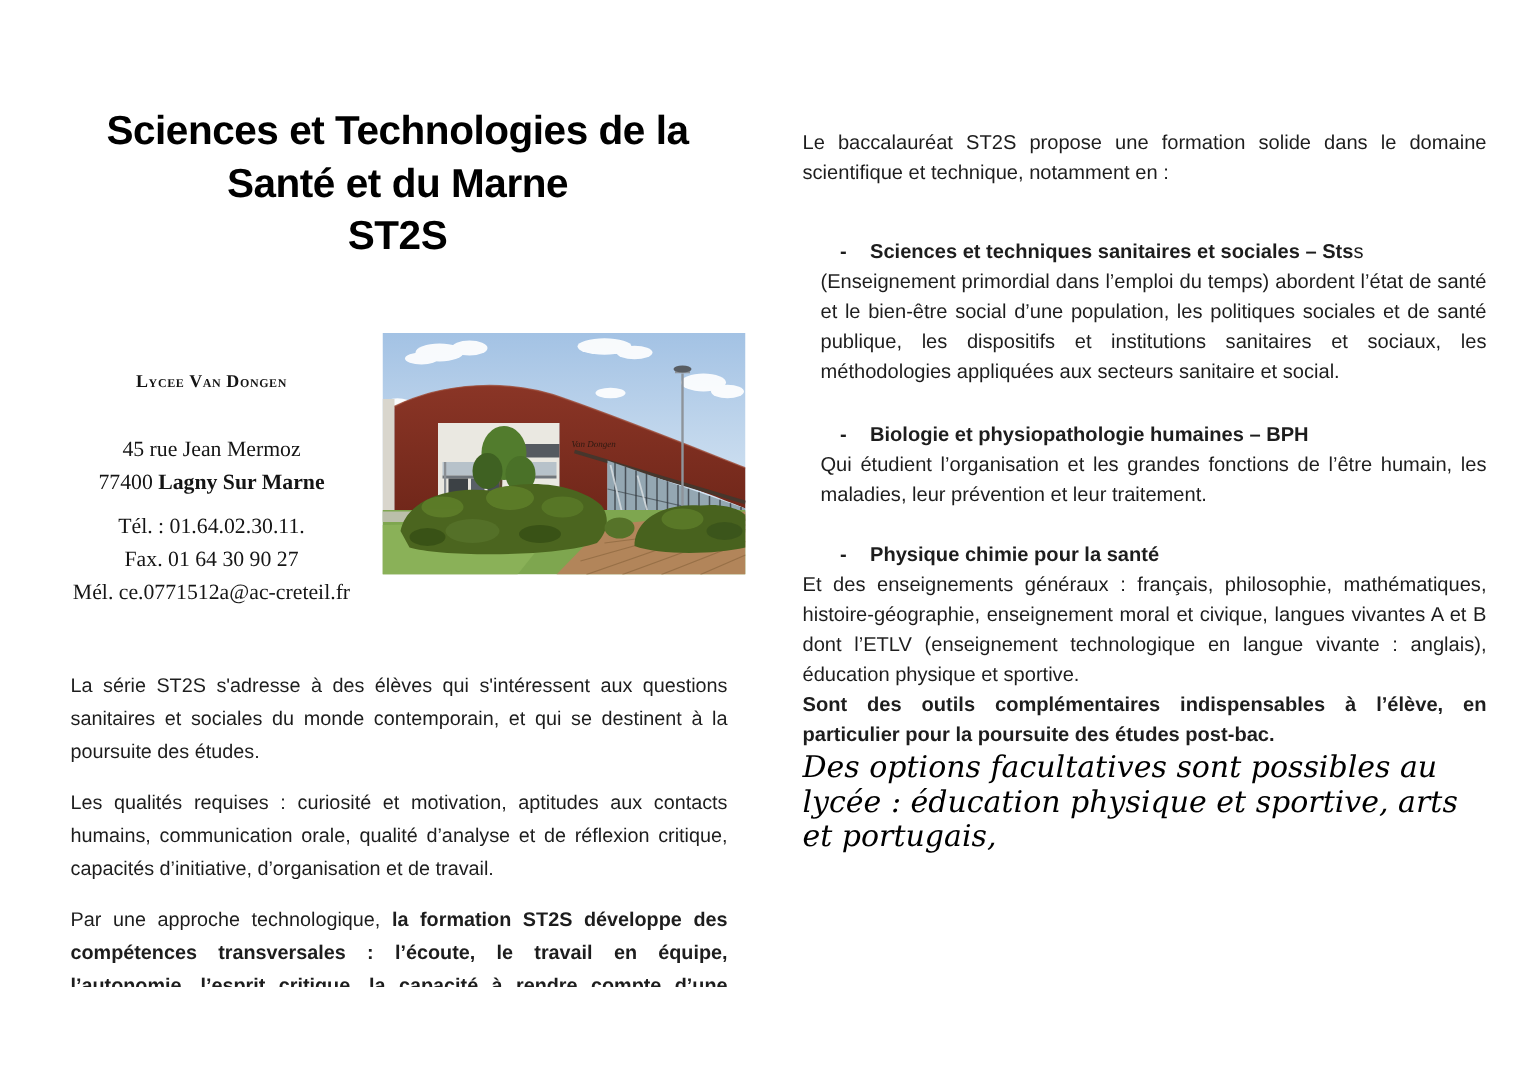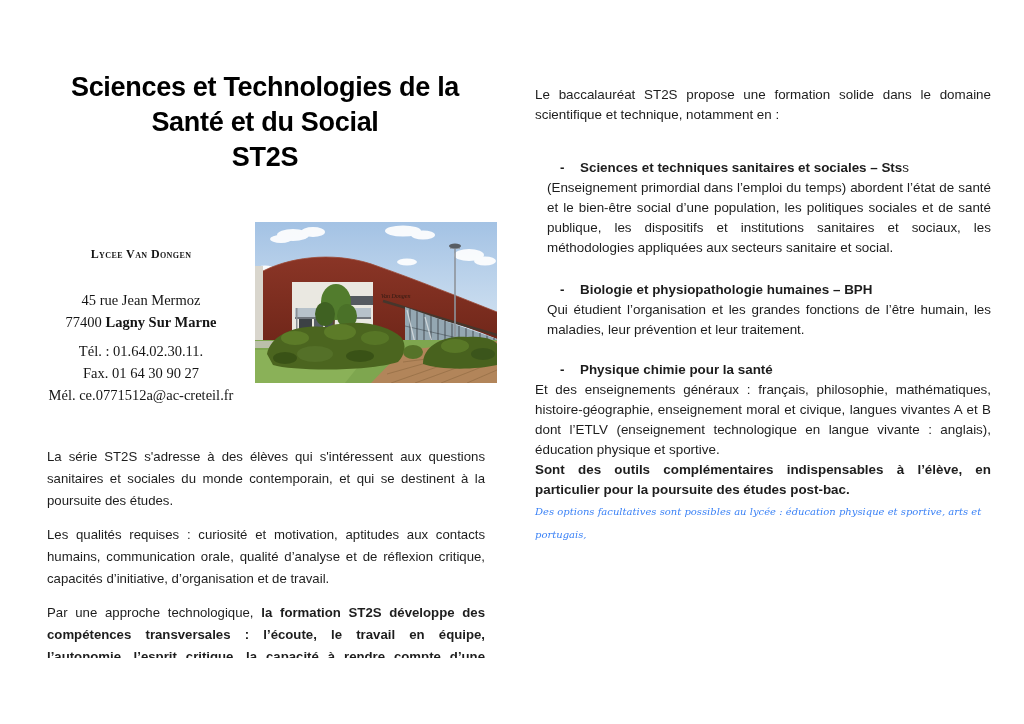--- a/index.html
+++ b/index.html
@@ -34,32 +34,32 @@
   }
   .right-col p{margin:0;}
   .bullet{padding-left:25px;font-weight:bold;text-align:left;}
   .bullet .dash{display:inline-block;width:20px;}
   .bullet .reg{font-weight:normal;}
   .sub{padding-left:12px;}
   .mt0{margin-top:0;} .mt2{margin-top:2px;} .mt17{margin-top:17px;}
   .mt20{margin-top:20px;} .mt21{margin-top:21px;} .mt22{margin-top:22px;} .mt23{margin-top:33px;}
   .boldp{font-weight:bold;}
   .italicp{
-    font-family:"DejaVu Serif",serif;font-style:italic;font-size:10px;line-height:23px;
-    text-align:left;color:#3b82f6;
+    font-family:"DejaVu Serif",serif;font-style:italic;font-size:20px;line-height:23px;
+    text-align:left;color:#000000;
   }
 </style>
 </head>
 <body>
 
 <div class="page">
 
   <div class="title">
     <div>Sciences et Technologies de la</div>
-    <div>Santé et du Social</div>
+    <div>Santé et du Marne</div>
     <div>ST2S</div>
   </div>
 
   <div class="school">
     <div class="name">Lycee Van Dongen</div>
     <div>45 rue Jean Mermoz</div>
     <div><span>77400</span>&nbsp;<b>Lagny Sur Marne</b></div>
     <div class="grp">Tél. : 01.64.02.30.11.</div>
     <div>Fax. 01 64 30 90 27</div>
     <div>Mél. ce.0771512a@ac-creteil.fr</div>

